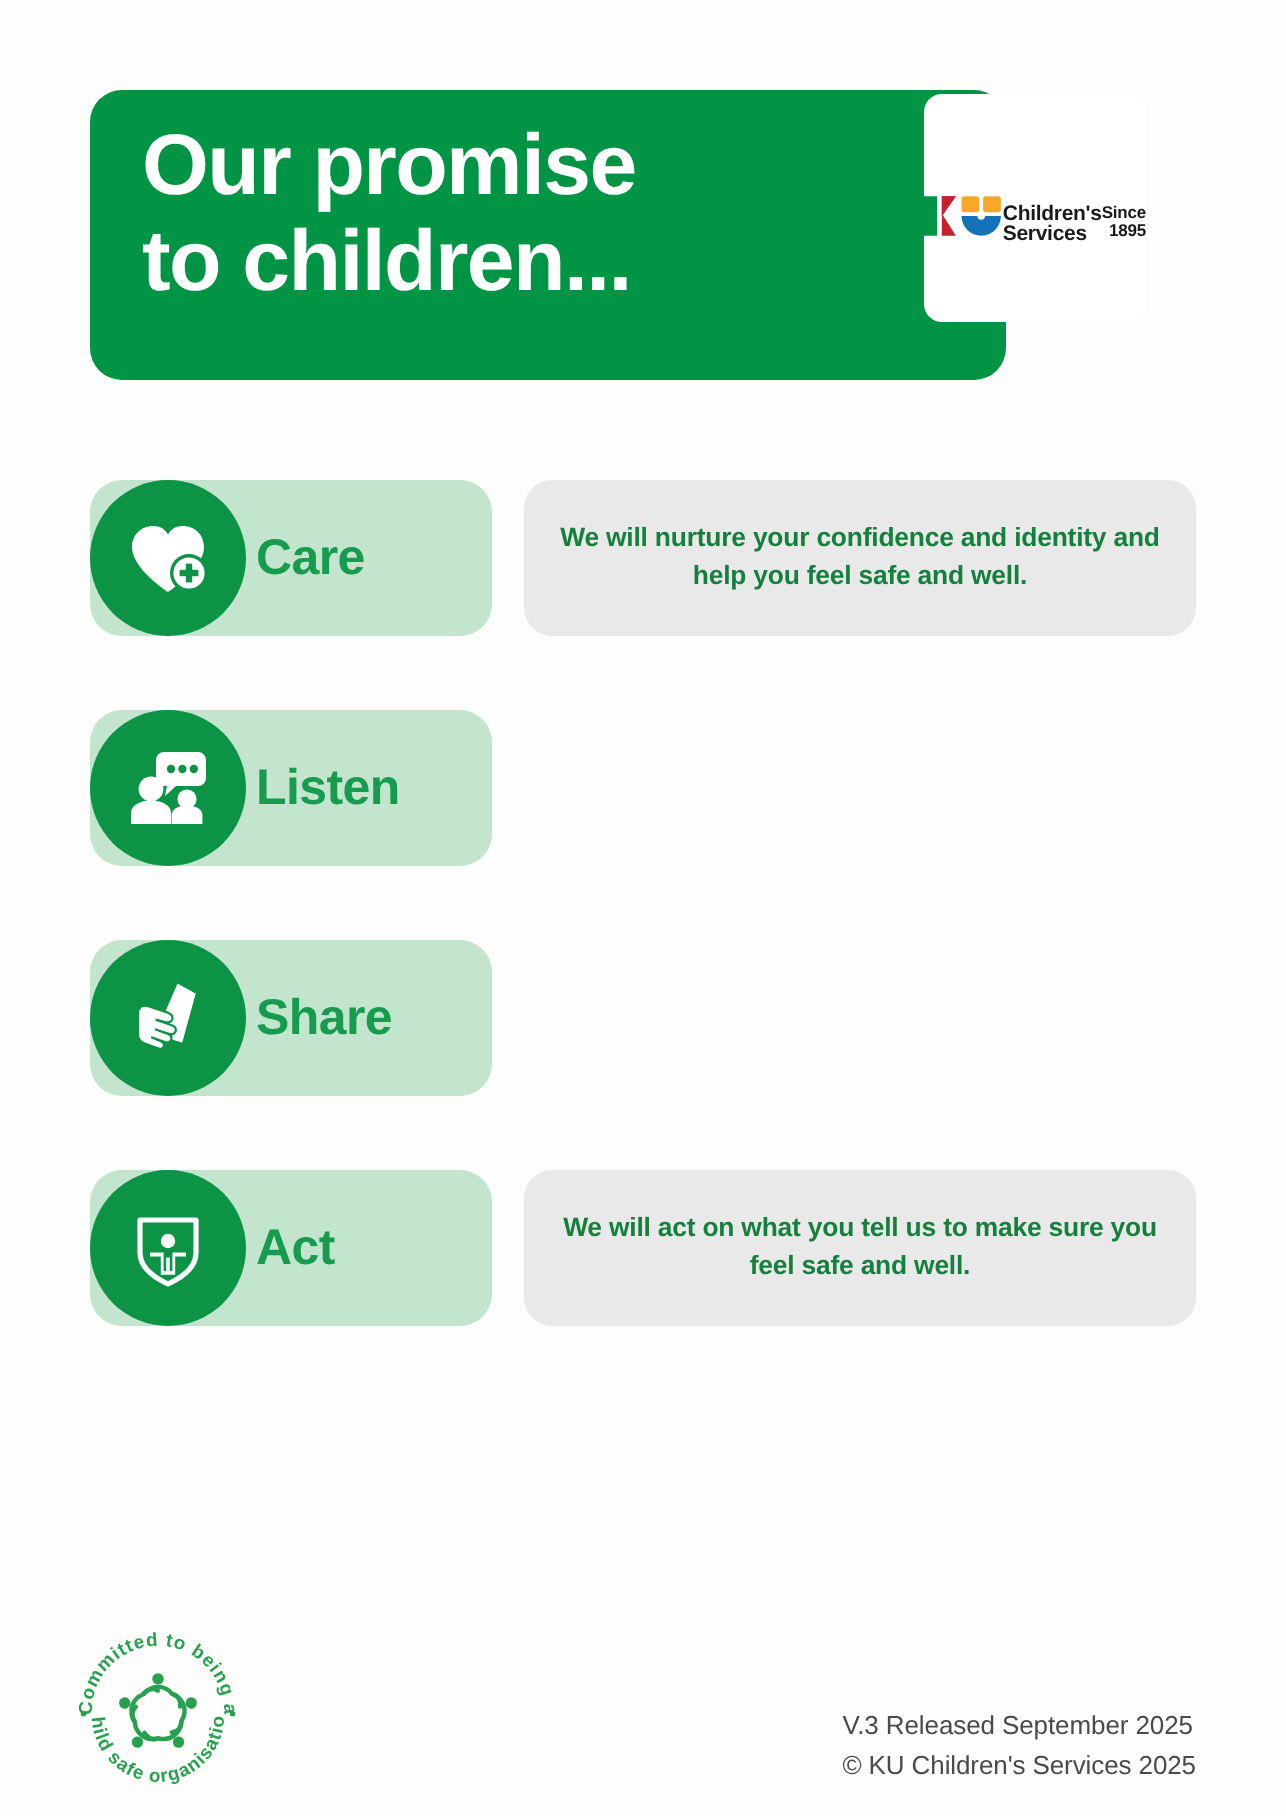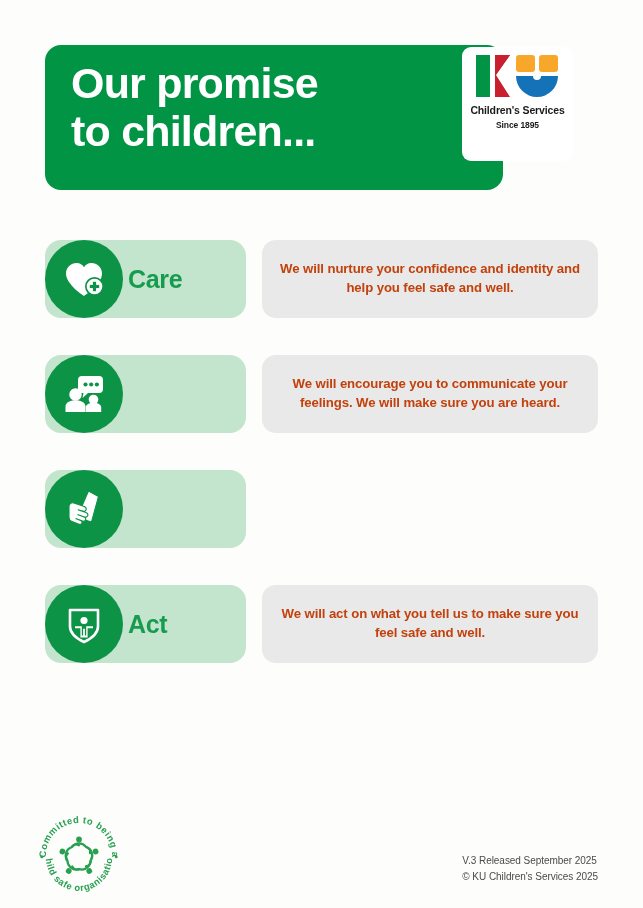--- a/index.html
+++ b/index.html
@@ -42,21 +42,21 @@
   }
   .logo-card {
     position: absolute;
     left: 417px;
     top: 2px;
     width: 111px;
     height: 114px;
     background: #ffffff;
     border-radius: 9px;
     display: flex;
-    flex-direction: column;
+    flex-direction: row;
     align-items: center;
     justify-content: flex-start;
     padding-top: 8px;
     box-sizing: border-box;
   }
   .logo-mark { width: 84px; height: 42px; display:block; }
   .logo-name {
     margin-top: 8px;
     font-size: 10.5px;
     font-weight: bold;
@@ -135,41 +135,41 @@
     align-items: center;
     justify-content: center;
     box-sizing: border-box;
     padding: 0 18px;
   }
   .desc span {
     display: block;
     text-align: center;
     font-size: 13.2px;
     font-weight: bold;
-    color: #c2410c;
+    color: #15803d;
     line-height: 1.42;
     letter-spacing: -0.1px;
   }
 
   
   .badge {
     position: absolute;
     left: 33px;
     top: 810px;
     width: 92px;
     height: 92px;
   }
   .badge svg { width: 92px; height: 92px; display:block; }
 
   .footer-text {
     position: absolute;
     right: 45px;
     top: 853px;
     text-align: left;
-    font-size: 10px;
+    font-size: 13px;
     color: #4a4a4a;
     line-height: 1.55;
     letter-spacing: -0.05px;
   }
   .footer-text div { white-space: nowrap; }
 </style>
 </head>
 <body>
 
 <div class="header">
@@ -218,34 +218,33 @@
           <path fill="#ffffff" d="M21 5 H38 A4 4 0 0 1 42 9 V18 A4 4 0 0 1 38 22 H27 L21.5 27 L22.5 22 H21 A4 4 0 0 1 17 18 V9 A4 4 0 0 1 21 5 Z"></path>
           <circle cx="24.5" cy="13.5" r="2.1" fill="#0d9346"></circle>
           <circle cx="30.2" cy="13.5" r="2.1" fill="#0d9346"></circle>
           <circle cx="35.9" cy="13.5" r="2.1" fill="#0d9346"></circle>
           <circle cx="14.5" cy="23.5" r="6.2" fill="#ffffff"></circle>
           <path fill="#ffffff" d="M4.5 41 V35.5 C4.5 31.6 8.9 29.2 14.5 29.2 C20.1 29.2 24.5 31.6 24.5 35.5 V41 Z"></path>
           <circle cx="32.5" cy="28.5" r="4.8" fill="#ffffff"></circle>
           <path fill="#ffffff" d="M24.8 41 V36.6 C24.8 33.5 28.2 31.7 32.5 31.7 C36.8 31.7 40.2 33.5 40.2 36.6 V41 Z"></path>
         </svg>
       </div>
-    </div>
-    <div class="desc">
-      <span>We will encourage you to communicate your feelings. We will make sure you are heard.</span>
+      <div class="pill-label">Listen</div>
     </div>
   </div>
 
   <div class="row">
     <div class="pill">
       <div class="icon-circle">
         <svg viewBox="0 0 46 46">
           <path fill="#ffffff" stroke="#0d9346" stroke-width="1.1" d="M27.5 5 L37.5 10.5 L30.5 36 L16 31.5 Z"></path>
           <path fill="#ffffff" stroke="#0d9346" stroke-width="1.1" d="M8 20.5 C8 17.8 10.2 16.2 12.8 17 L22.5 20.2 C24.4 20.8 25.4 22 25.2 23.4 C25 24.8 23.6 25.5 21.9 25.1 L16.8 23.8 L24.9 26.6 C26.5 27.2 27.2 28.3 26.8 29.6 C26.4 30.9 25 31.4 23.5 30.9 L16.5 28.6 L23 31 C24.4 31.5 25 32.6 24.6 33.8 C24.2 35 22.9 35.5 21.5 35 L14.6 32.6 L19.5 34.6 C20.8 35.1 21.3 36.1 20.9 37.2 C20.5 38.3 19.3 38.7 18 38.2 L11 35.6 C9.2 34.9 8 33.4 8 31.3 Z"></path>
         </svg>
       </div>
+      <div class="pill-label">Share</div>
     </div>
   </div>
 
   <div class="row">
     <div class="pill">
       <div class="icon-circle">
         <svg viewBox="0 0 46 46">
           <path fill="none" stroke="#ffffff" stroke-width="2.6" stroke-linejoin="round" d="M9 9 H37 V25.5 C37 32.5 30.5 37.5 23 41 C15.5 37.5 9 32.5 9 25.5 Z"></path>
           <circle cx="23" cy="19.5" r="3.6" fill="#ffffff"></circle>
           <path fill="#ffffff" d="M14 25.2 L20.8 25.2 L20.8 34.5 L22.1 34.5 L22.1 27.8 L23.9 27.8 L23.9 34.5 L25.2 34.5 L25.2 25.2 L32 25.2 L32 27.3 L26.6 27.3 L26.6 36.4 L19.4 36.4 L19.4 27.3 L14 27.3 Z"></path>

